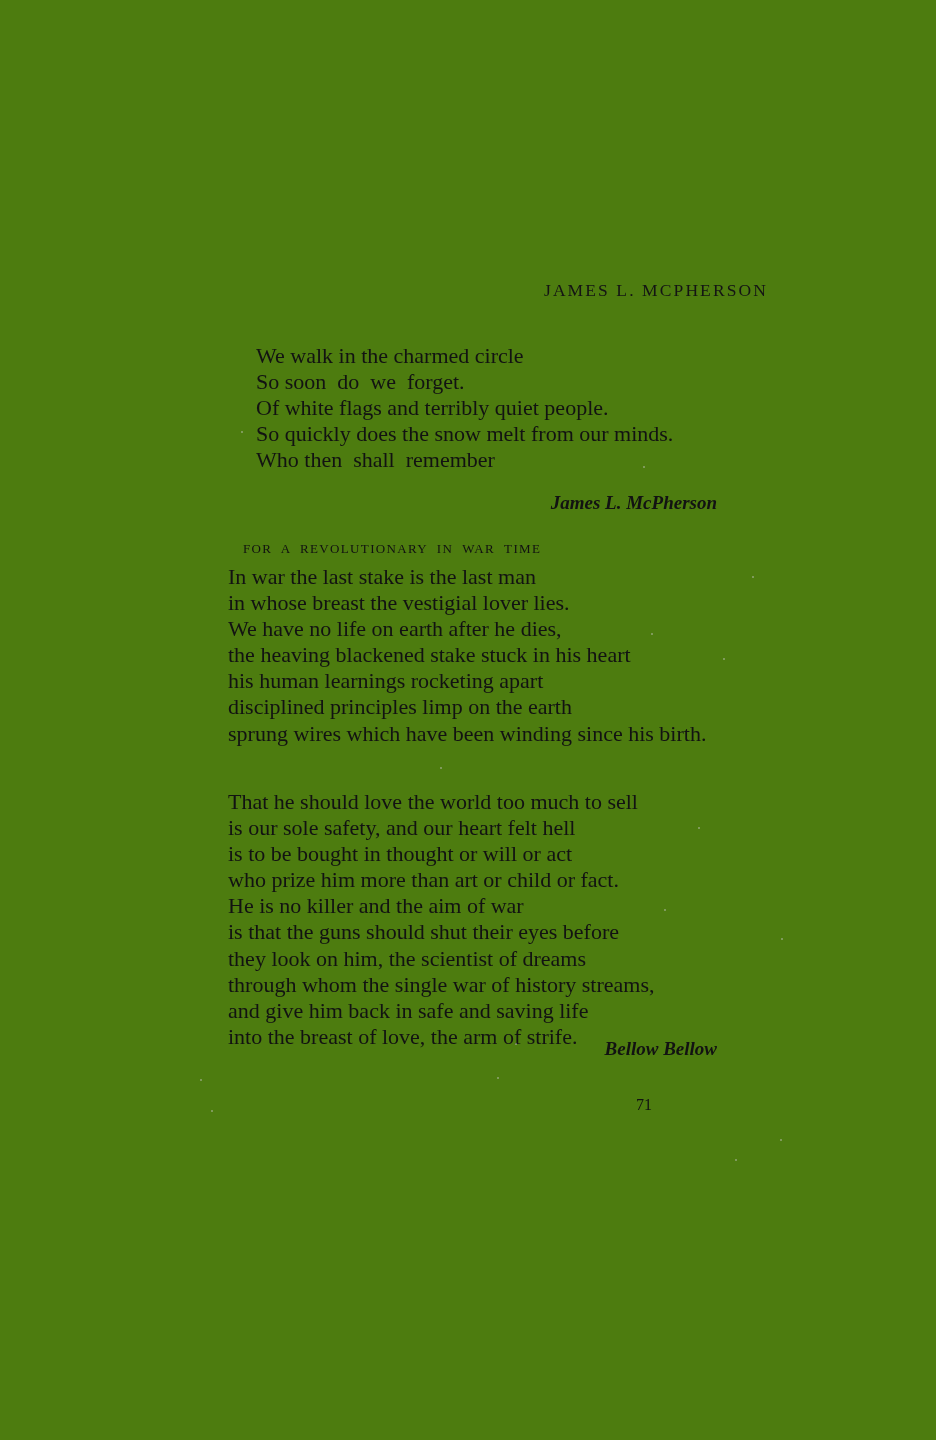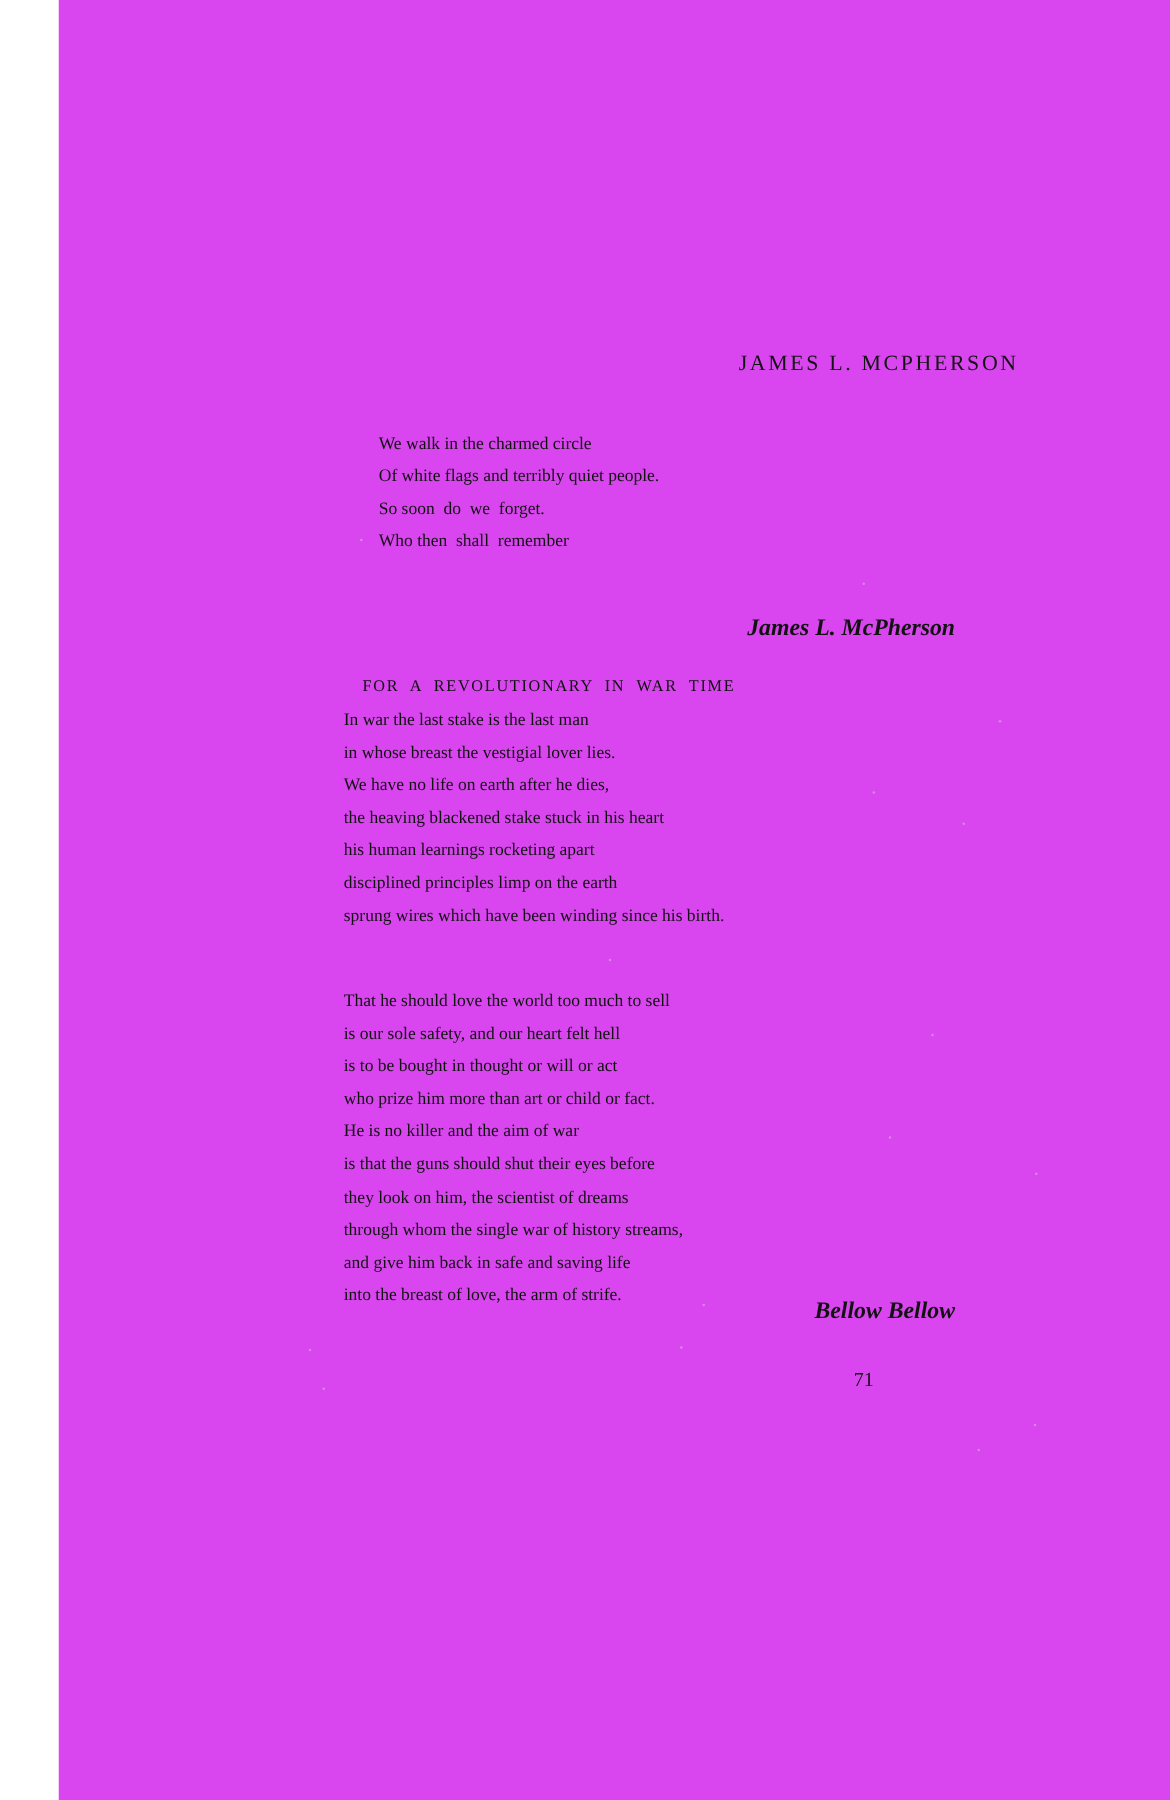--- a/index.html
+++ b/index.html
@@ -13,41 +13,40 @@
     height: 1440px;
     position: relative;
     font-family: "Liberation Serif", "DejaVu Serif", serif;
     color: #1a1a1a;
     overflow: hidden;
   }
 
   .page {
     position: absolute;
     inset: 0;
-    background: #d946ef;
-    margin-left: 47px;
+    background: #4d7c0f;
   }
 
   
   .running-head {
     position: absolute;
     top: 280px;
     left: 0;
     width: 768px;
     text-align: right;
     font-size: 17.5px;
     letter-spacing: 2.1px;
     color: #141414;
     white-space: pre;
   }
 
   
   .stanza {
     position: absolute;
-    font-size: 14px;
+    font-size: 22px;
     line-height: 26.1px;
     color: #121212;
     white-space: pre;
   }
   .stanza .line {
     white-space: pre;
   }
 
   
   #first-poem-lines {
@@ -118,21 +117,21 @@
     opacity: .55;
   }
 </style>
 </head>
 <body>
 
 <div class="page">
 
   <div class="running-head">JAMES L. MCPHERSON</div>
 
-  <div class="stanza" id="first-poem-lines"><div class="line">We walk in the charmed circle</div><div class="line">Of white flags and terribly quiet people.</div><div class="line">So soon  do  we  forget.</div><div class="line">Who then  shall  remember</div></div>
+  <div class="stanza" id="first-poem-lines"><div class="line">We walk in the charmed circle</div><div class="line">So soon  do  we  forget.</div><div class="line">Of white flags and terribly quiet people.</div><div class="line">So quickly does the snow melt from our minds.</div><div class="line">Who then  shall  remember</div></div>
 
   <div class="byline" id="byline-mcpherson">James L. McPherson</div>
 
   <div class="poem-title">FOR  A  REVOLUTIONARY  IN  WAR  TIME</div>
 
   <div class="stanza" id="stanza-1"><div class="line">In war the last stake is the last man</div><div class="line">in whose breast the vestigial lover lies.</div><div class="line">We have no life on earth after he dies,</div><div class="line">the heaving blackened stake stuck in his heart</div><div class="line">his human learnings rocketing apart</div><div class="line">disciplined principles limp on the earth</div><div class="line">sprung wires which have been winding since his birth.</div></div>
 
   <div class="stanza" id="stanza-2"><div class="line">That he should love the world too much to sell</div><div class="line">is our sole safety, and our heart felt hell</div><div class="line">is to be bought in thought or will or act</div><div class="line">who prize him more than art or child or fact.</div><div class="line">He is no killer and the aim of war</div><div class="line">is that the guns should shut their eyes before</div><div class="line">they look on him, the scientist of dreams</div><div class="line">through whom the single war of history streams,</div><div class="line">and give him back in safe and saving life</div><div class="line">into the breast of love, the arm of strife.</div></div>
 
   <div class="byline" id="byline-bellow">Bellow Bellow</div>

